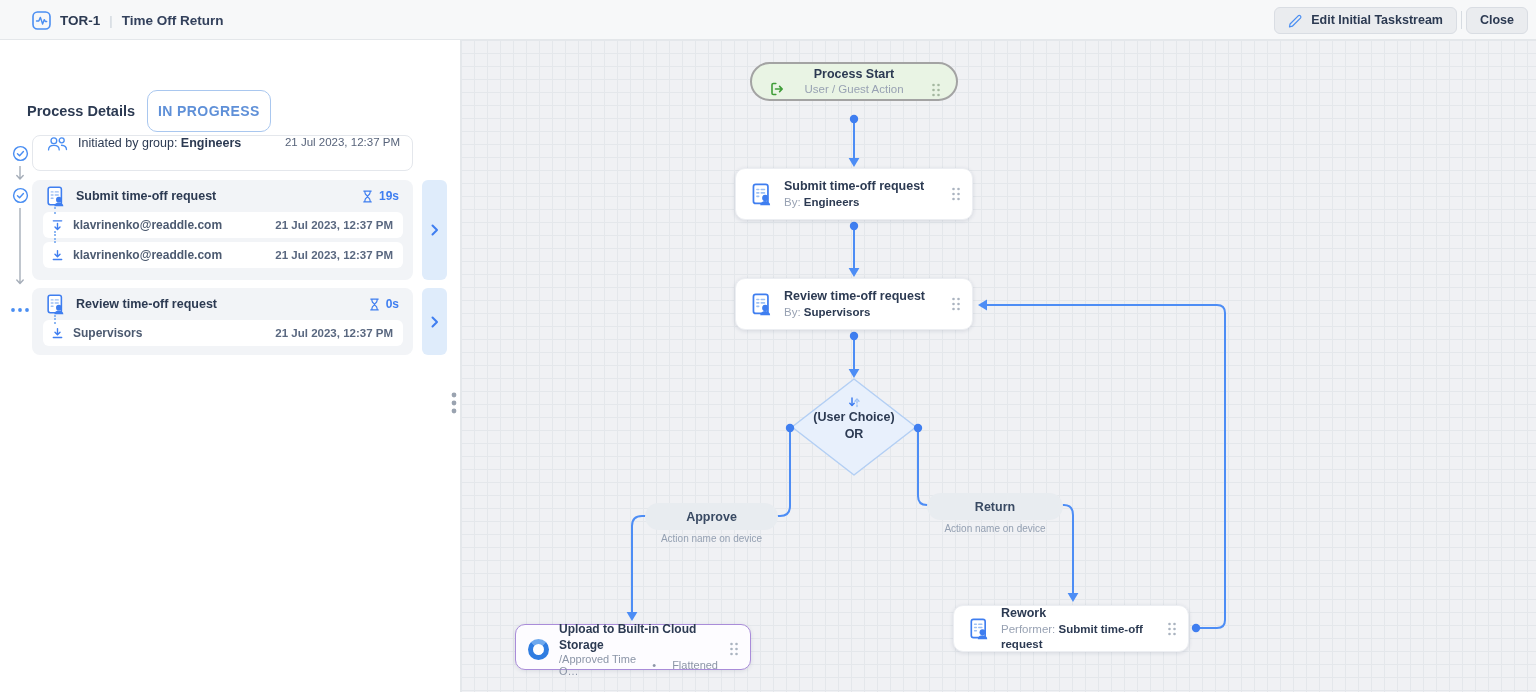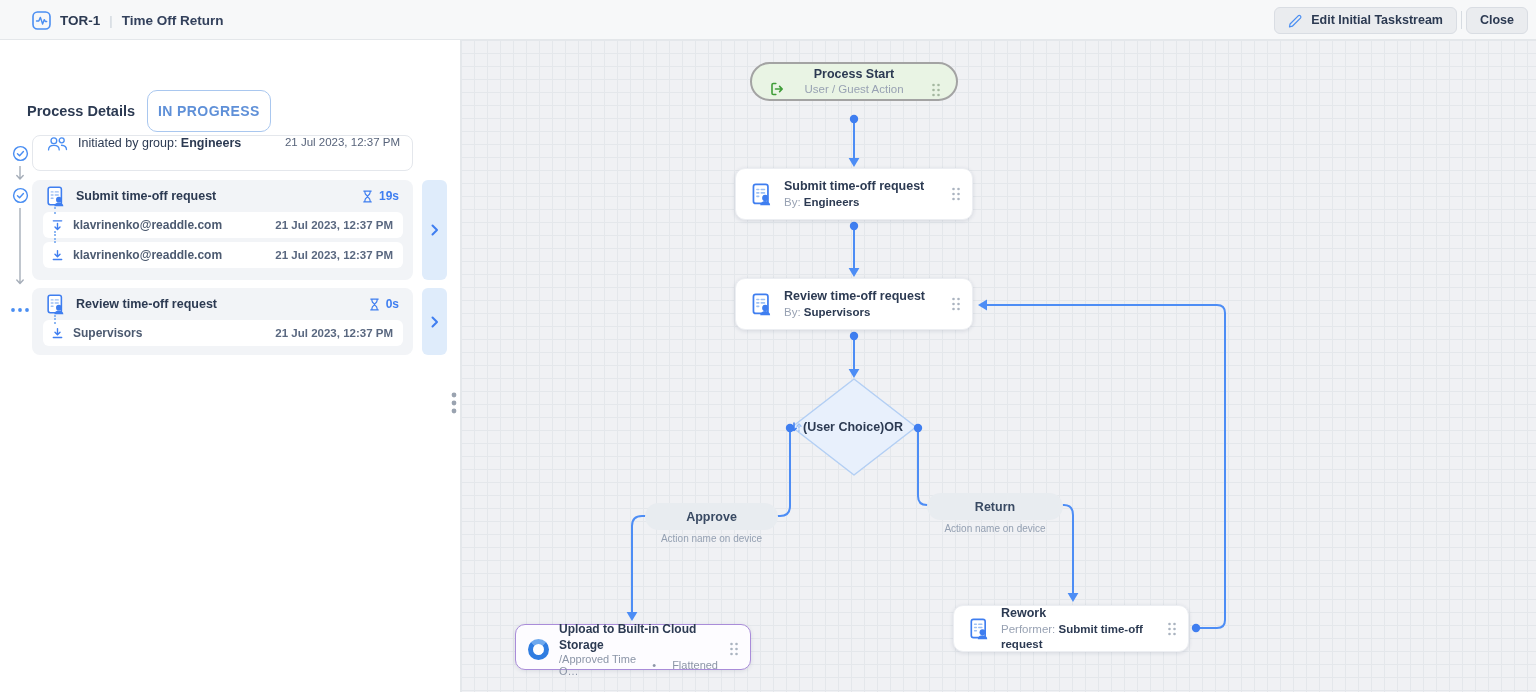--- a/index.html
+++ b/index.html
@@ -80,21 +80,21 @@
   .rework-node { left:953px; top:605px; width:236px; height:47px; }
 
   .upload-node { left:515px; top:624px; width:236px; height:46px; background:#fdfcff;
     border:1.5px solid #a98cd9; border-radius:10px; box-shadow:0 1px 4px rgba(40,60,90,.12);
     padding:4px 10px 0 12px; gap:10px; }
   .ring-icon { width:21px; height:21px; border-radius:50%; background:#fff;
     border:5.5px solid #2f7de1; border-top-color:#6ea9ee; flex:none; }
   .upload-sub { font-size:11px; color:#8b95a7; display:flex; gap:16px; align-items:center; }
 
   .choice-content { position:absolute; left:789px; top:396px; width:130px; height:62px; z-index:3;
-    display:flex; flex-direction:row; align-items:center; cursor:pointer; }
+    display:flex; flex-direction:column; align-items:center; cursor:pointer; }
   .choice-content .n-title { font-size:12.5px; }
 
   .pill { position:absolute; z-index:3; background:#e8ecf0; border-radius:14px;
     display:flex; align-items:center; justify-content:center;
     font-size:12.5px; font-weight:600; color:#394a63; cursor:pointer; }
   .pill-approve { left:645px; top:503px; width:133px; height:27px; }
   .pill-return  { left:927px; top:493px; width:136px; height:27px; }
   .pill-caption { position:absolute; z-index:3; font-size:10px; color:#94a0b2; text-align:center; }
   .cap-approve { left:645px; top:533px; width:133px; }
   .cap-return  { left:927px; top:523px; width:136px; }

